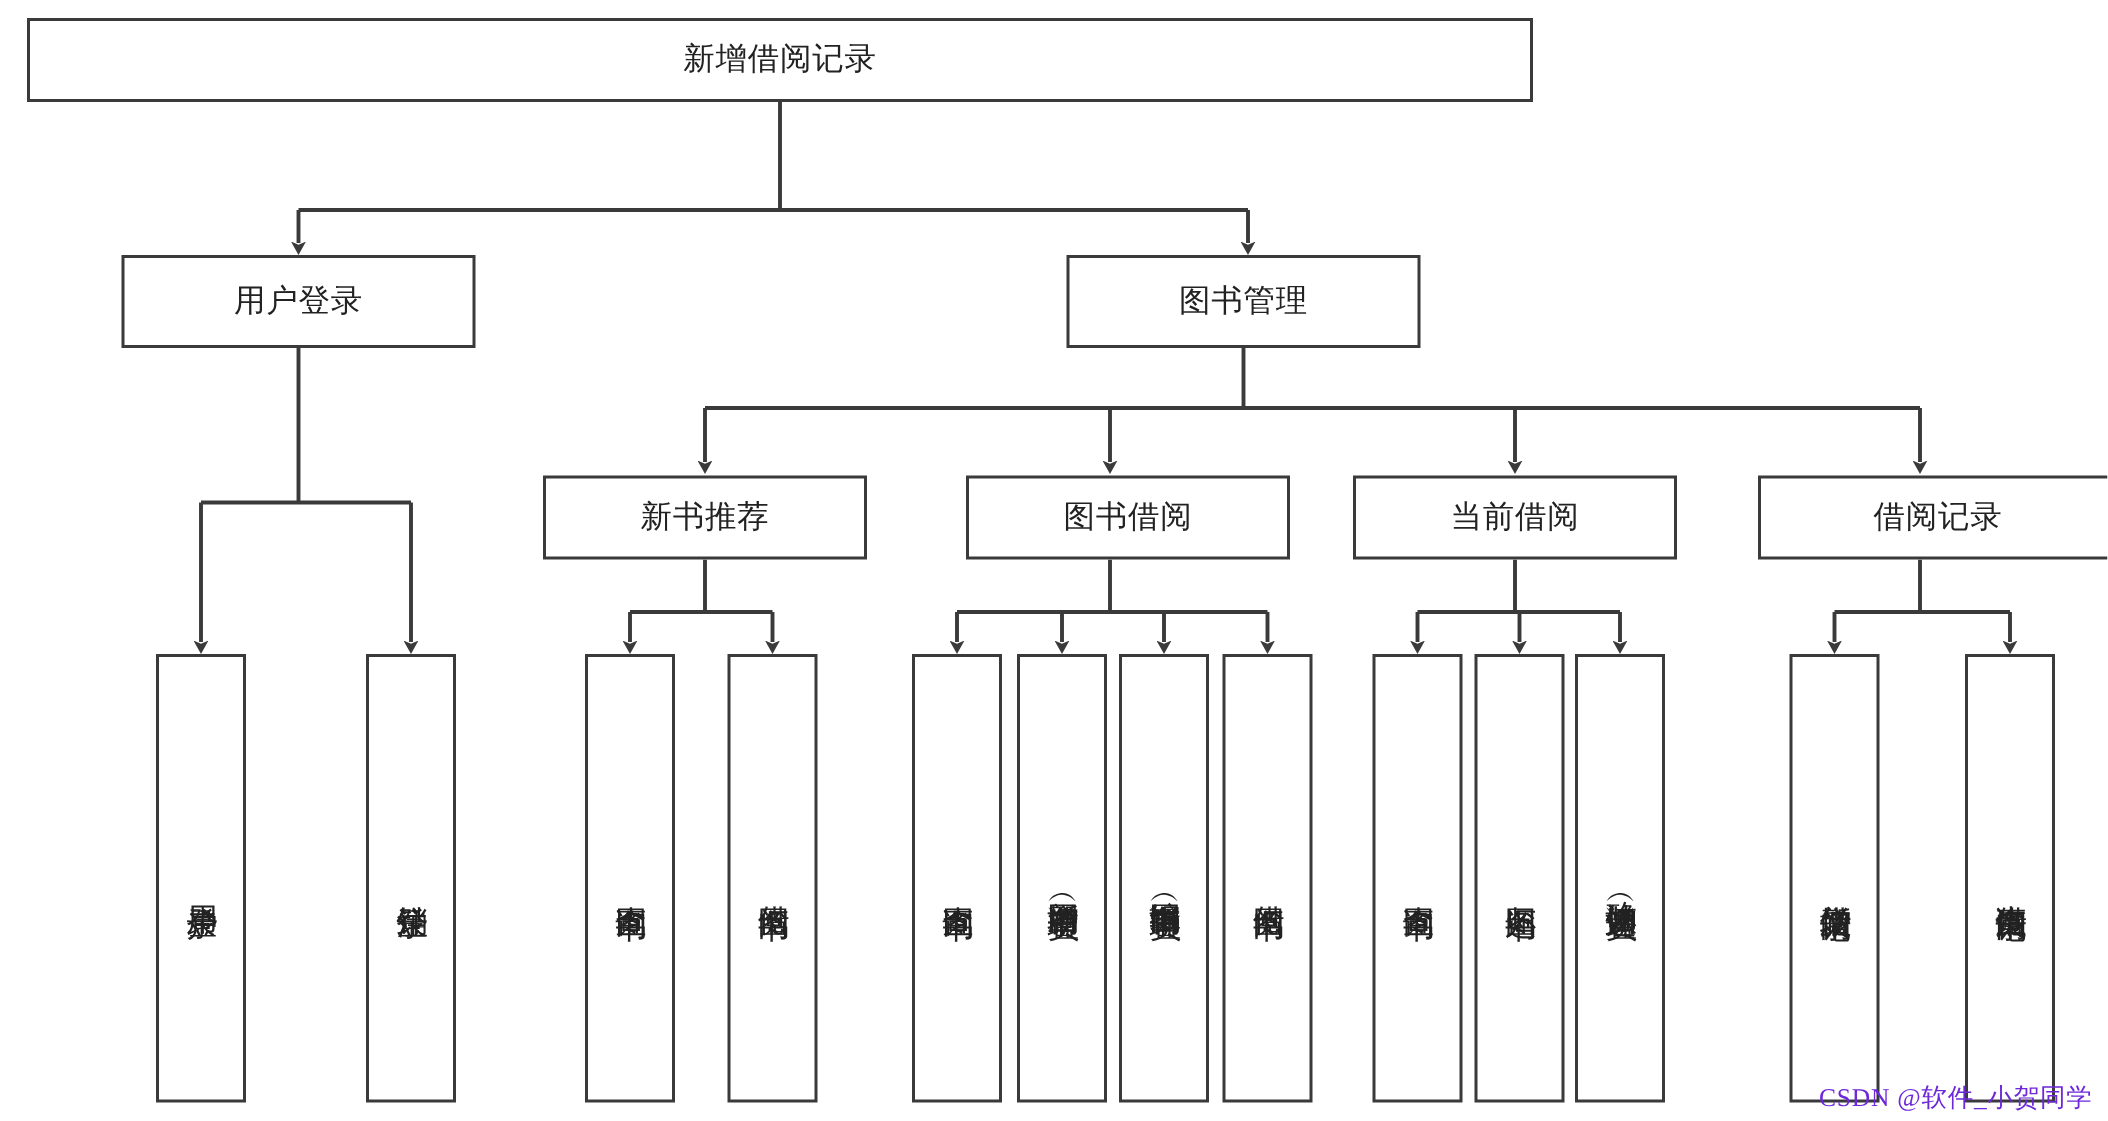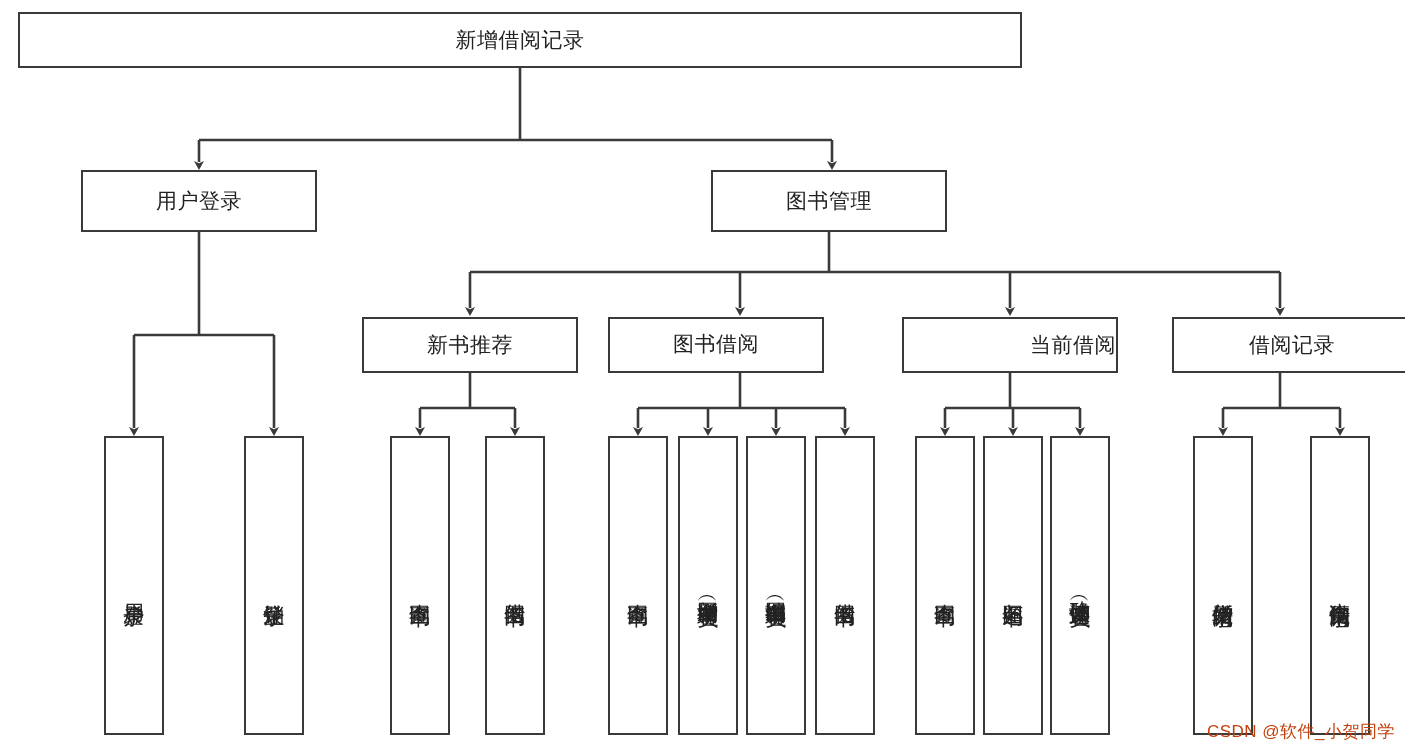--- a/index.html
+++ b/index.html
@@ -56,24 +56,25 @@
     max-height: 100%;
   }
   .node-label {
     display: block;
   }
   #watermark {
     position: absolute;
     right: 10px;
     bottom: 4px;
     font-size: 17px;
-    color: #c2410c;
+    color: #6d28d9;
     white-space: nowrap;
     letter-spacing: 0.5px;
     pointer-events: none;
+    font-family: Liberation Serif, serif;
   }
 </style>
 </head>
 <body>
 
 <div id="diagram-root">
 
   <svg id="edges-layer" viewBox="0 0 1405 747" xmlns="http://www.w3.org/2000/svg">
     <defs>
       <marker id="arrowhead" markerWidth="9" markerHeight="10" refX="1" refY="5" orient="auto" markerUnits="userSpaceOnUse">
@@ -132,24 +133,24 @@
   <div class="node horizontal" style="left:81px; top:170px; width:236px; height:62px;">
     <span class="node-label">用户登录</span>
   </div>
   <div class="node horizontal" style="left:711px; top:170px; width:236px; height:62px;align-items:center;">
     <span class="node-label">图书管理</span>
   </div>
 
   <div class="node horizontal" style="left:362px; top:317px; width:216px; height:56px;">
     <span class="node-label">新书推荐</span>
   </div>
-  <div class="node horizontal" style="left:608px; top:317px; width:216px; height:56px;font-family:Liberation Serif, serif;">
+  <div class="node horizontal" style="left:644px; top:317px; width:216px; height:56px;">
     <span class="node-label">图书借阅</span>
   </div>
-  <div class="node horizontal" style="left:902px; top:317px; width:216px; height:56px;justify-content:flex-end;">
+  <div class="node horizontal" style="left:902px; top:317px; width:216px; height:56px;">
     <span class="node-label">当前借阅</span>
   </div>
   <div class="node horizontal" style="left:1172px; top:317px; width:240px; height:56px;">
     <span class="node-label">借阅记录</span>
   </div>
 
   <div class="node vertical" style="left:104px; top:436px; width:60px; height:299px;">
     <span class="node-label">用户登录</span>
   </div>
   <div class="node vertical" style="left:244px; top:436px; width:60px; height:299px;">

